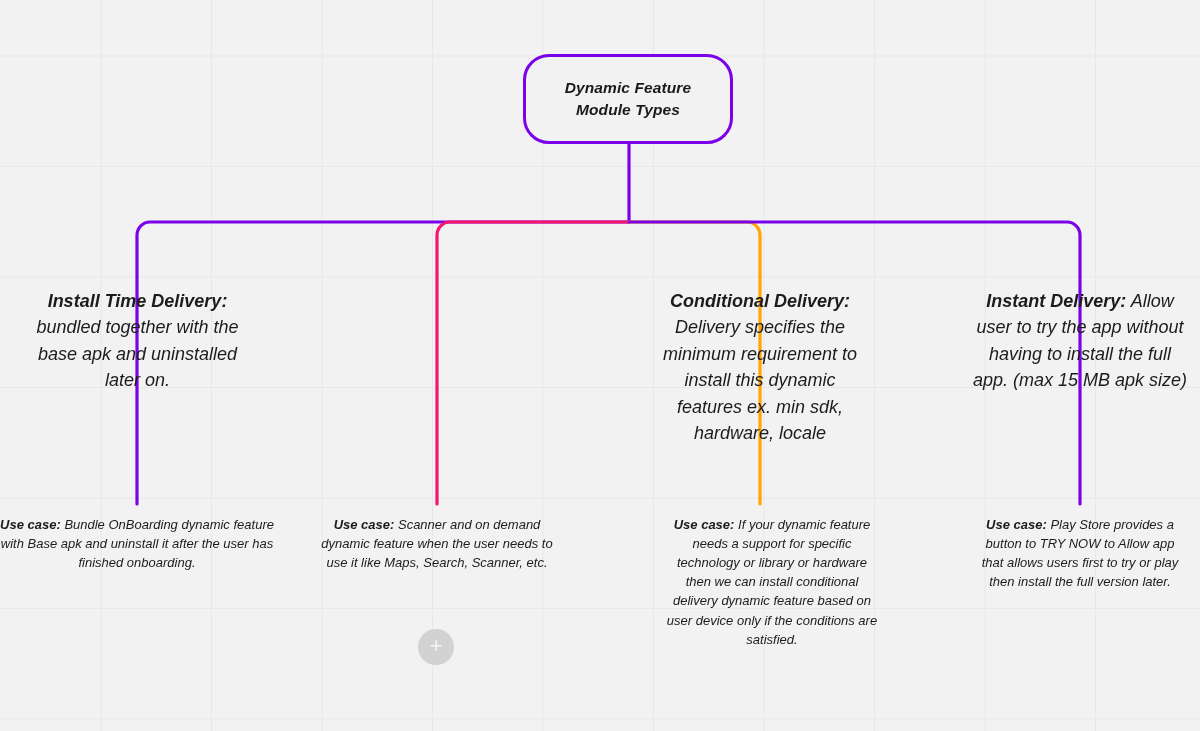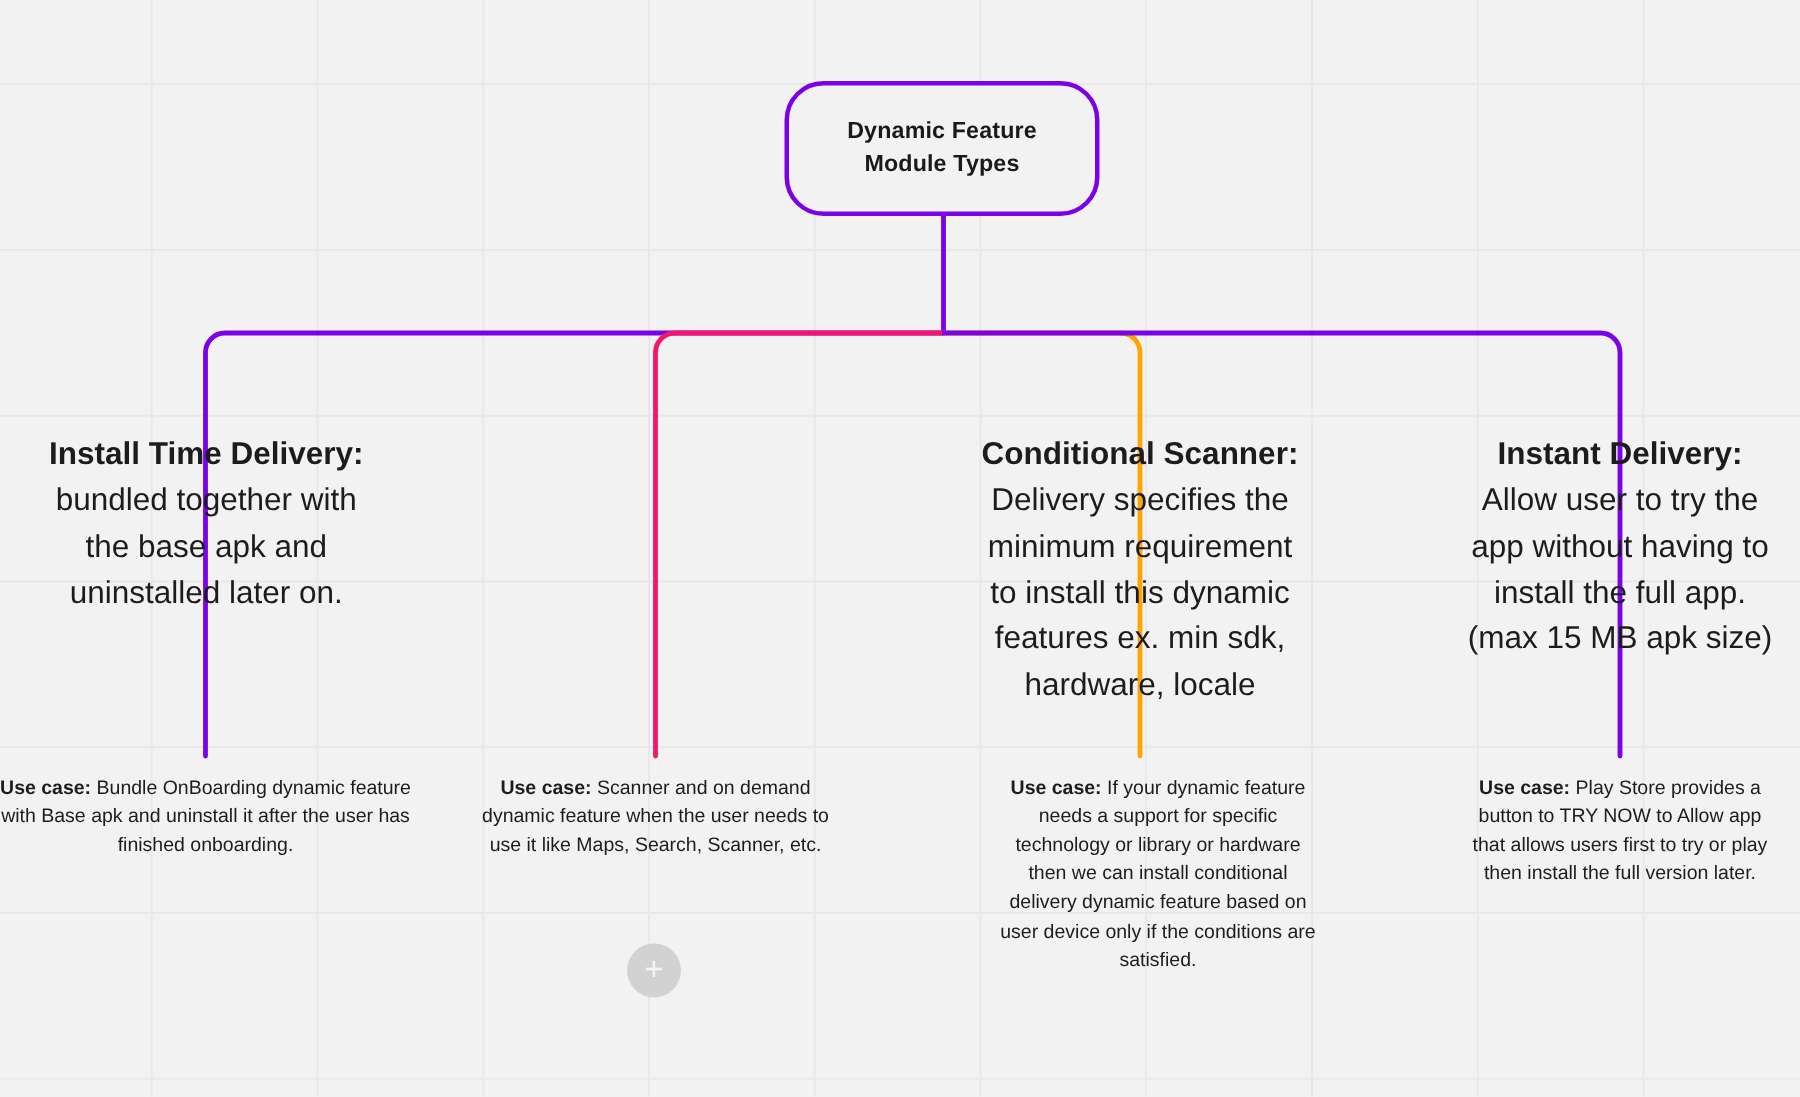--- a/index.html
+++ b/index.html
@@ -12,20 +12,21 @@
     width: 1200px;
     height: 731px;
     background-color: #f2f2f2;
     background-image:
       linear-gradient(to right, #e8e8e8 1px, transparent 1px),
       linear-gradient(to bottom, #e8e8e8 1px, transparent 1px);
     background-size: 110.5px 110.5px;
     background-position: -10px -55px;
     overflow: hidden;
     font-family: "Liberation Sans", sans-serif;
+    font-style: italic;
   }
   .edges {
     position: absolute;
     left: 0; top: 0;
     width: 1200px;
     height: 731px;
     pointer-events: none;
   }
   .root-node {
     position: absolute;
@@ -45,21 +46,21 @@
   .root-label {
     font-size: 15.5px;
     font-weight: bold;
     color: #1a1a1a;
     line-height: 1.42;
     letter-spacing: 0.1px;
   }
   .branch-title {
     position: absolute;
     text-align: center;
-    font-size: 21px;
+    font-size: 18px;
     line-height: 1.47;
     color: #1c1c1c;
   }
   .branch-title b { font-weight: bold; }
   .usecase {
     position: absolute;
     text-align: center;
     font-size: 13px;
     line-height: 1.47;
     color: #1c1c1c;
@@ -116,21 +117,21 @@
     <b>Use case:</b>
     <span>Bundle OnBoarding dynamic feature with Base apk and uninstall it after the user has finished onboarding.</span>
   </div>
 
   <div class="usecase" style="left:310px; top:515px; width:254px;">
     <b>Use case:</b>
     <span>Scanner and on demand dynamic feature when the user needs to use it like Maps, Search, Scanner, etc.</span>
   </div>
 
   <div class="branch-title" style="left:652px; top:288px; width:216px;">
-    <b>Conditional Scanner:</b>
+    <b>Conditional Delivery:</b>
     <span>Delivery specifies the minimum requirement to install this dynamic features ex. min sdk, hardware, locale</span>
   </div>
   <div class="usecase" style="left:664px; top:515px; width:216px;">
     <b>Use case:</b>
     <span>If your dynamic feature needs a support for specific technology or library  or hardware then we can install conditional delivery dynamic feature based on user device only if the conditions are satisfied.</span>
   </div>
 
   <div class="branch-title" style="left:972px; top:288px; width:216px;">
     <b>Instant Delivery:</b>
     <span>Allow user to try the app without having to install the full app. (max 15 MB apk size)</span>

